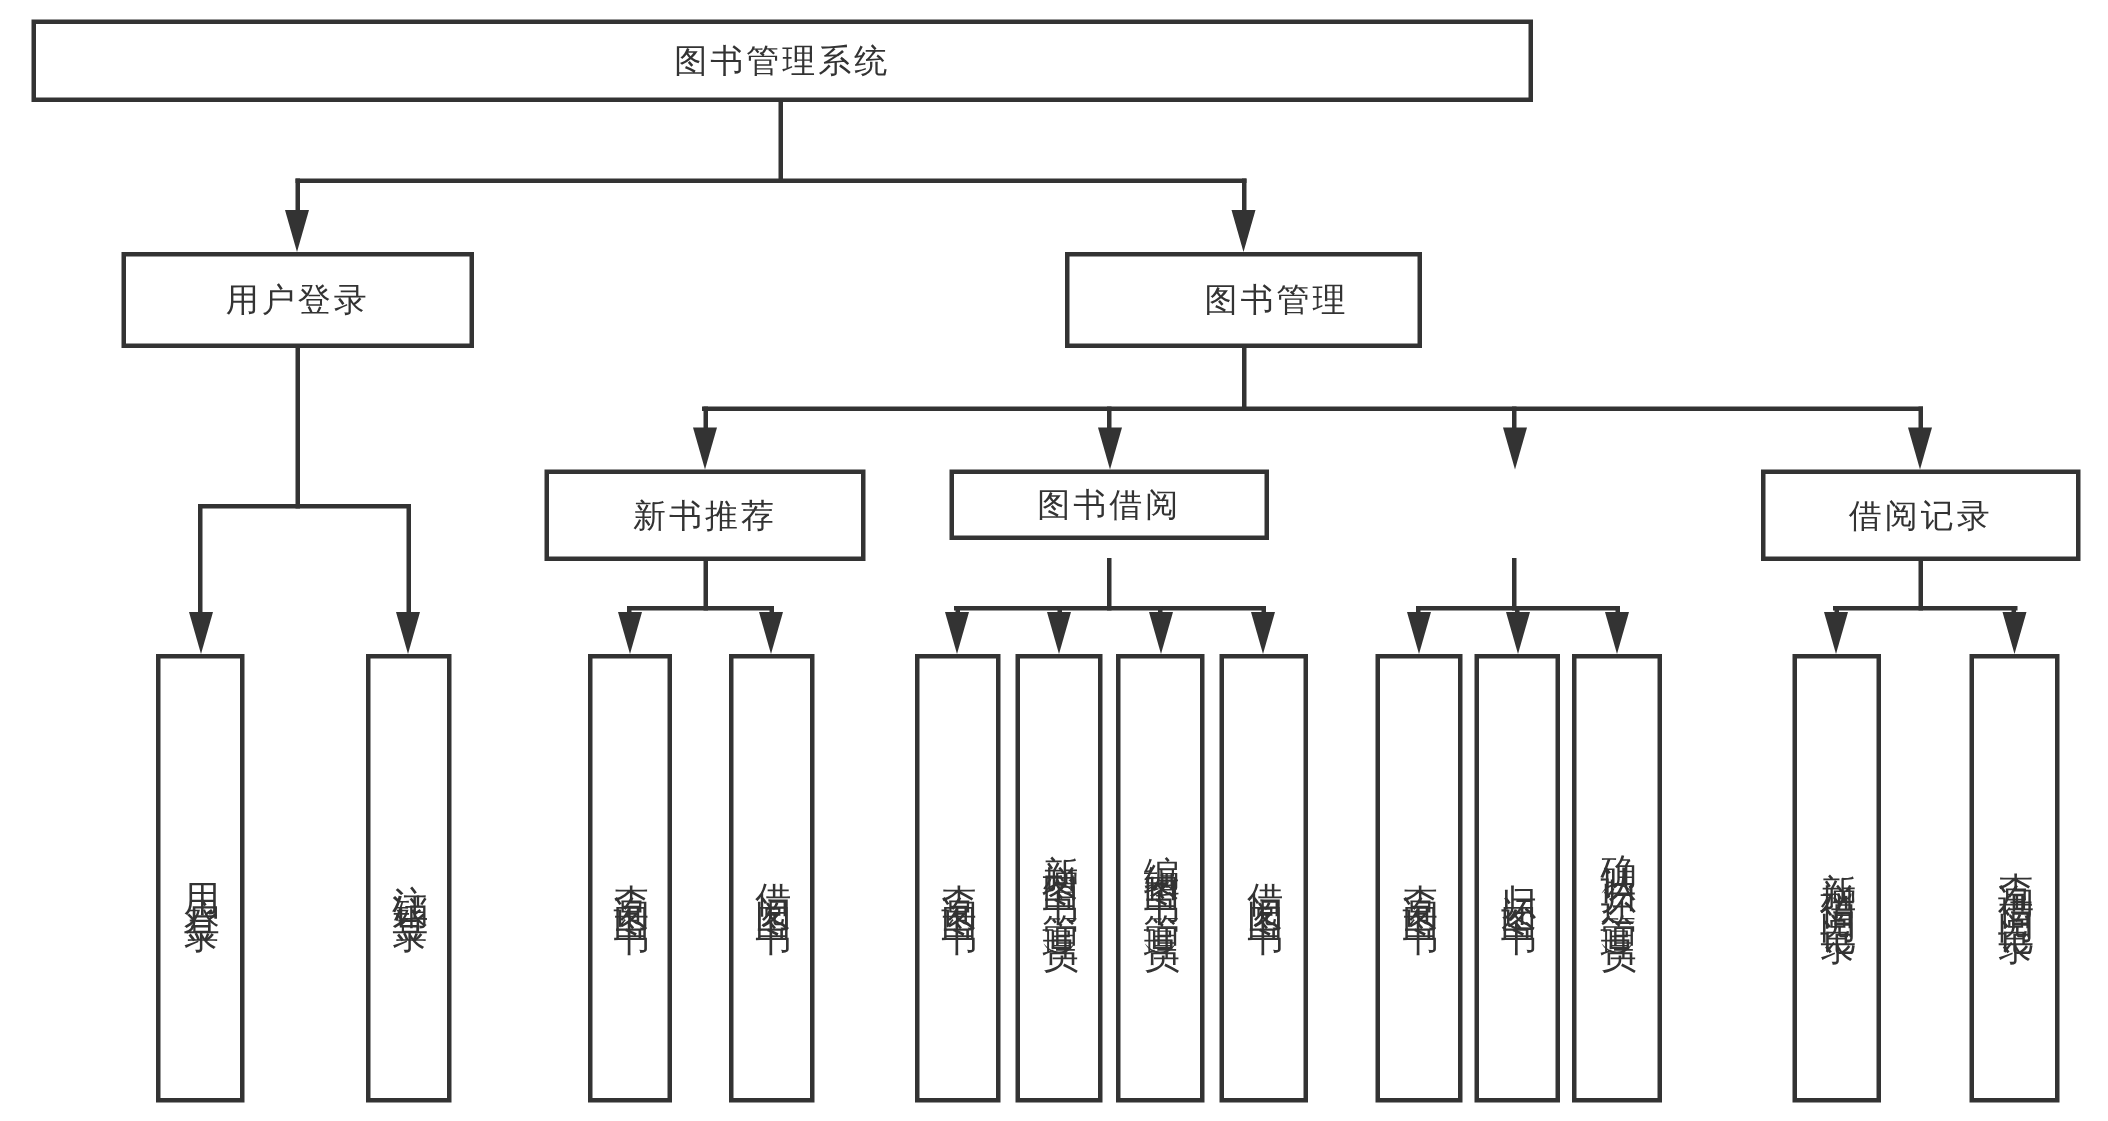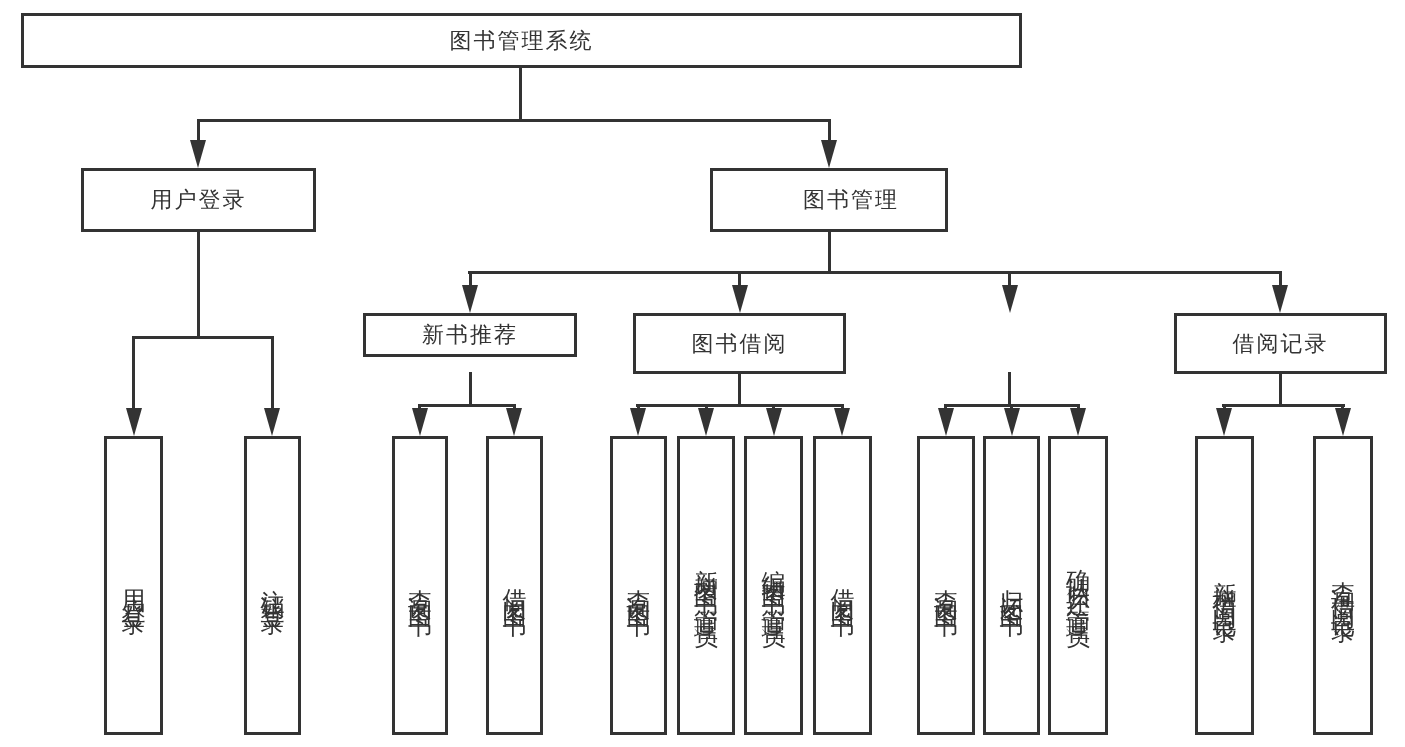--- a/index.html
+++ b/index.html
@@ -39,25 +39,25 @@
   </div>
 
   <div class="node" style="left:81px; top:168px; width:235px; height:64px;">
     <span class="hlabel">用户登录</span>
   </div>
 
   <div class="node" style="left:710px; top:168px; width:238px; height:64px;padding-left:44px;">
     <span class="hlabel">图书管理</span>
   </div>
 
-  <div class="node" style="left:363px; top:313px; width:214px; height:44px;">
+  <div class="node" style="left:363px; top:313px; width:214px; height:61px;">
     <span class="hlabel">新书推荐</span>
   </div>
 
-  <div class="node" style="left:633px; top:313px; width:213px; height:61px;">
+  <div class="node" style="left:633px; top:313px; width:213px; height:47px;">
     <span class="hlabel">图书借阅</span>
   </div>
 
 
   <div class="node" style="left:1174px; top:313px; width:213px; height:61px;">
     <span class="hlabel">借阅记录</span>
   </div>
 
   <div class="node" style="left:104px; top:436px; width:59px; height:299px;">
     <span class="vlabel">用户登录</span>

